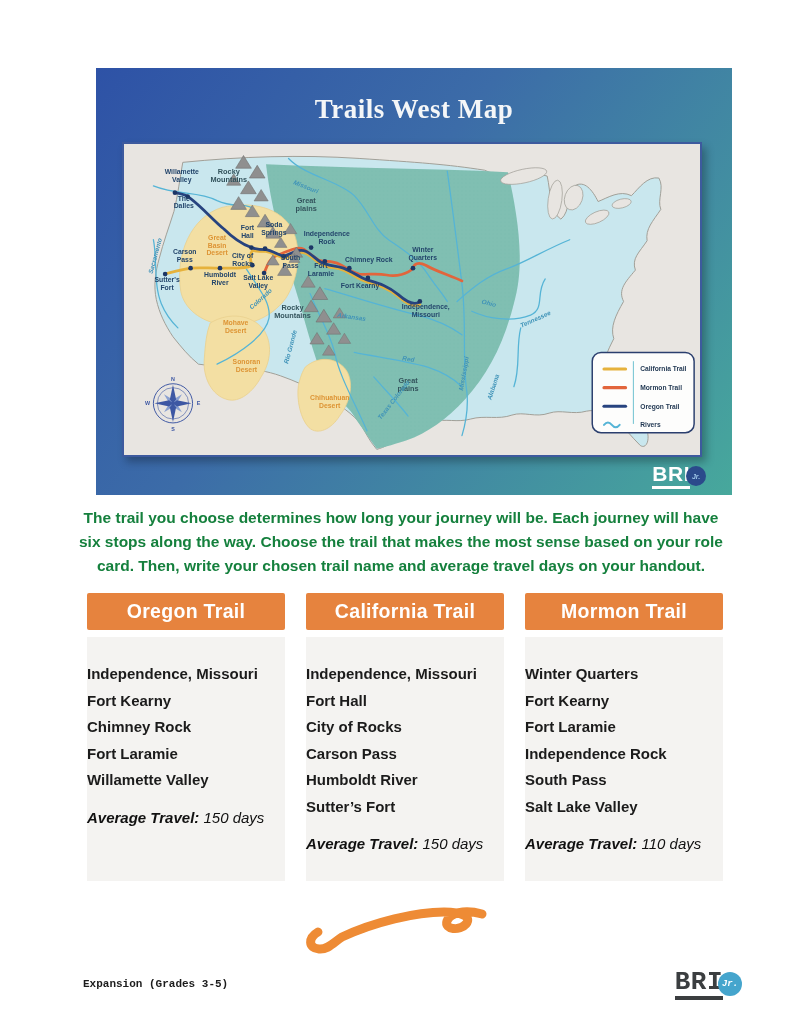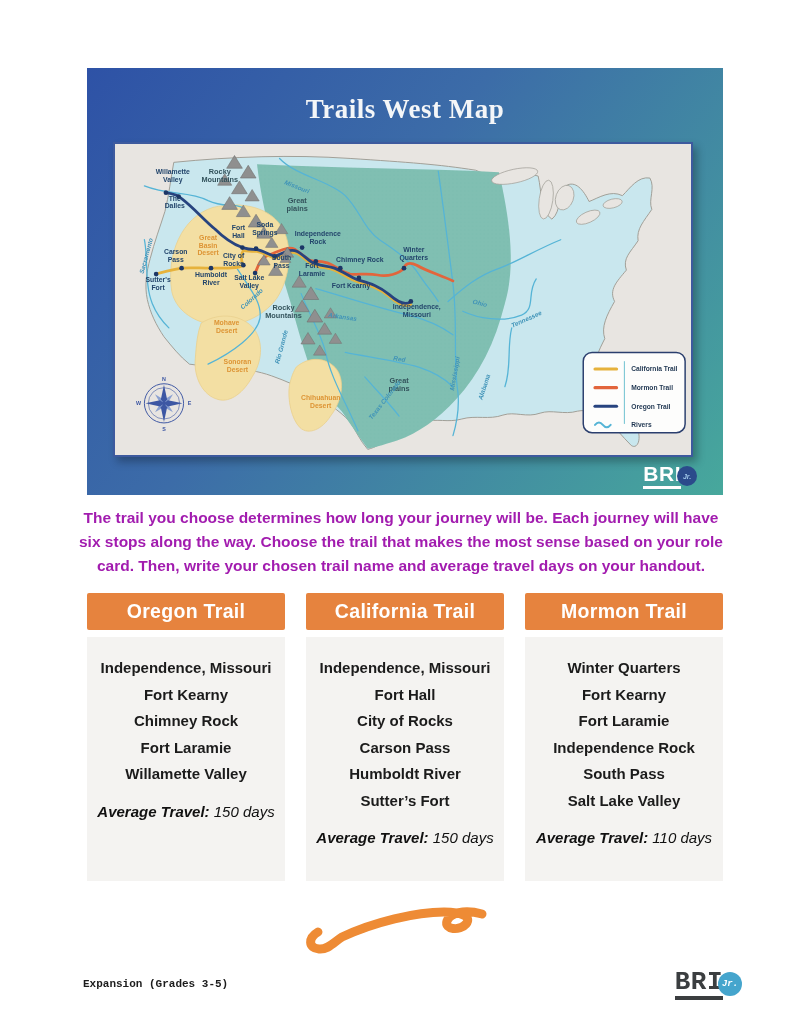--- a/index.html
+++ b/index.html
@@ -1,20 +1,20 @@
 <!DOCTYPE html>
 <html><head>
 <meta charset="utf-8">
 <style>
   html,body { margin:0; padding:0; background:#ffffff; }
   .page { position:relative; width:802px; height:1024px; background:#ffffff; overflow:hidden;
           font-family:"Liberation Sans", sans-serif; }
 
   
-  .card { position:absolute; left:87px; top:68px; width:636px; height:427px;
+  .card { position:absolute; left:96px; top:68px; width:636px; height:427px;
           background:linear-gradient(128deg,#2e52a6 0%,#3c6ca8 42%,#47a89c 100%); }
   .card h1 { margin:24px 0 16px; text-align:center; color:#f4f6f8;
              font-family:"Liberation Serif", serif; font-size:27px; font-weight:700;
              letter-spacing:.5px; line-height:34px; }
   .map-panel { margin:0 26px; width:580px; height:315px; background:#e8e5e1;
                border:2px solid #3d5a9e; box-sizing:border-box;
                box-shadow:4px 5px 8px rgba(0,0,0,.28); }
   .map-panel svg { display:block; width:100%; height:100%; }
 
   
@@ -34,30 +34,30 @@
                           border-radius:50%; display:flex; align-items:center; justify-content:center;
                           font-size:7px; font-style:italic; font-weight:700; }
   .footer-logo .bri-text { color:#3b3e40; font-size:26px; font-weight:800; letter-spacing:.5px;
                            border-bottom:4px solid #3b3e40; padding-bottom:1px; line-height:26px; }
   .footer-logo .bri-badge { width:24px; height:24px; margin-left:-5px; background:#45a5cd; color:#ffffff;
                             border-radius:50%; display:flex; align-items:center; justify-content:center;
                             font-size:9px; font-style:italic; font-weight:700; }
 
   
   .intro { position:absolute; left:71px; top:506px; width:660px; text-align:center;
-           font-size:15.5px; font-weight:700; color:#a21caf; line-height:24px; margin:0; }
+           font-size:15.5px; font-weight:700; color:#15803d; line-height:24px; margin:0; }
 
   
   .columns { position:absolute; left:87px; top:593px; width:636px;
              display:grid; grid-template-columns:repeat(3,198px); column-gap:21px; }
   .col-header { height:37px; background:#e6833e; border-radius:2px; color:#ffffff;
                 display:flex; align-items:center; justify-content:center;
                 font-size:19.5px; font-weight:700; letter-spacing:.3px; }
   .col-body { margin-top:7px; background:#f4f3f1; height:244px; box-sizing:border-box;
-              padding-top:18px; text-align:center; }
+              padding-top:24px; text-align:left; }
   .col-body ul { list-style:none; margin:0; padding:0; }
   .col-body li { font-size:15px; font-weight:600; color:#1b1b1b; line-height:26.5px; }
   .avg { margin:15px 0 0; font-size:15px; color:#111111;font-style:italic; }
   .avg b { font-weight:800; }
 
   
   .squiggle { position:absolute; left:304px; top:902px; }
 
   
   .footer { position:absolute; left:83px; right:60px; top:960px; height:48px;

